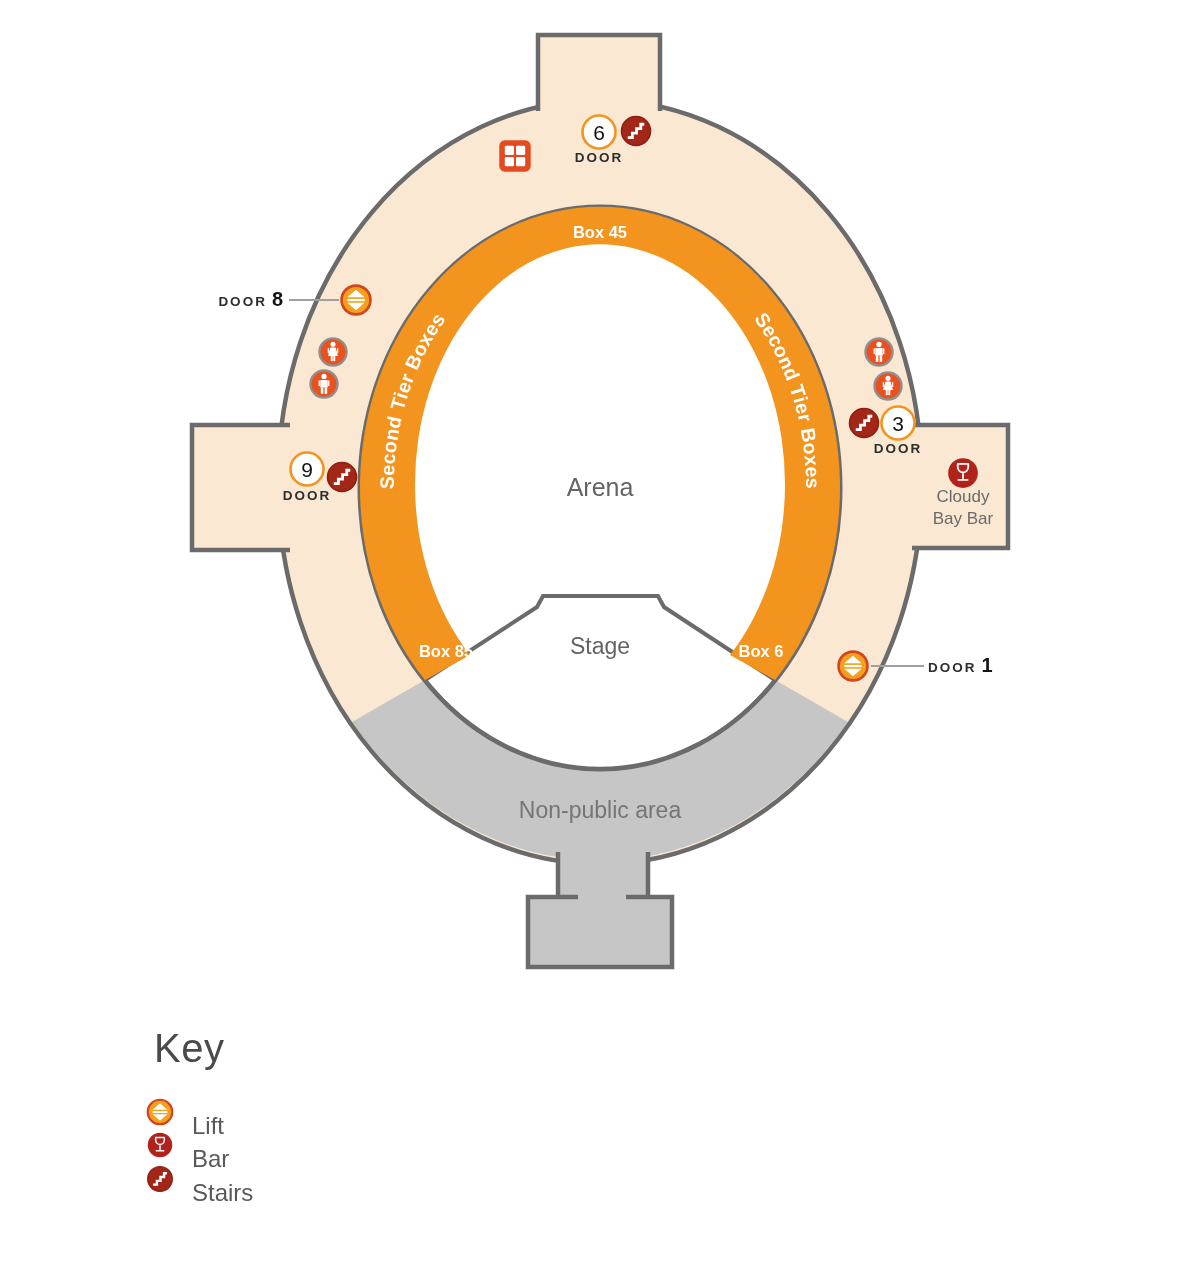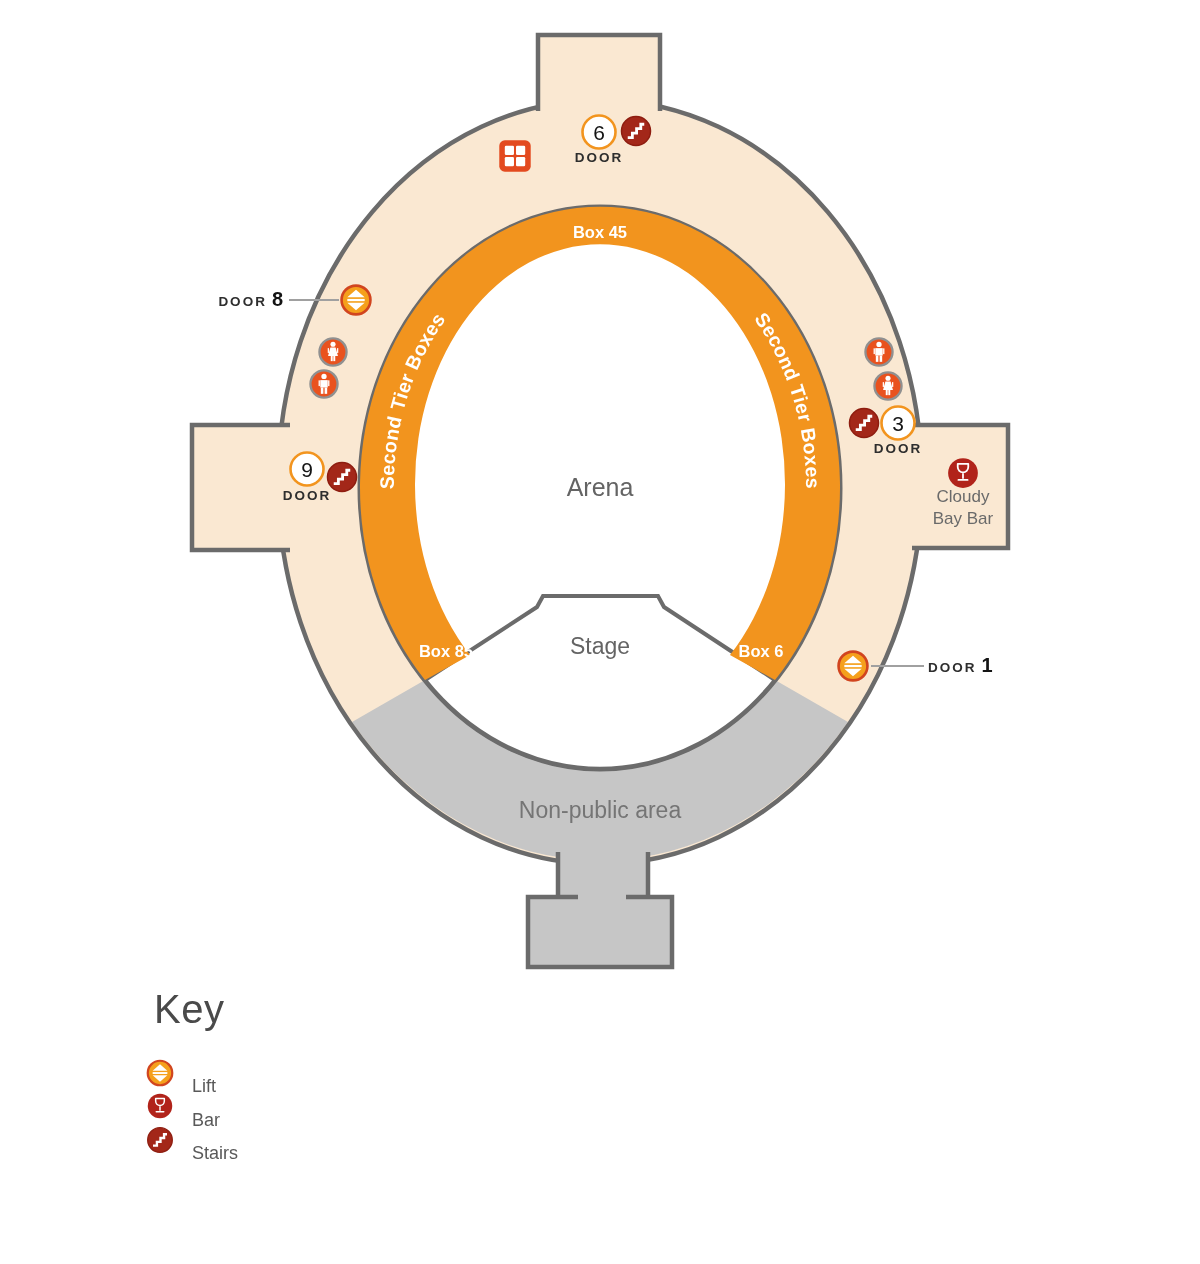--- a/index.html
+++ b/index.html
@@ -20,26 +20,26 @@
   .lbl-sm{fill:var(--label-gray);font-size:23px;}
   .lbl-np{fill:#757575;font-size:23px;}
   .box-label{fill:#fff;font-size:16.5px;font-weight:700;}
   .tier-text{fill:#fff;font-size:19.5px;font-weight:700;letter-spacing:.6px;}
   .door-word{fill:var(--door-text);font-size:13.5px;font-weight:700;letter-spacing:2px;}
   .door-num{fill:#141414;font-size:21px;font-weight:400;}
   .callout-num{fill:#141414;font-size:20px;font-weight:700;}
   .bar-name{fill:#6A6A6A;font-size:17px;}
 
   
-  .key{position:absolute;left:146px;top:985px;}
+  .key{position:absolute;left:146px;top:1024px;}
   .key-title{font-size:40px;color:#4A4A4A;font-weight:300;margin:0 0 23px 8px;
              letter-spacing:.5px;line-height:1.2;}
   .key-row{display:flex;align-items:center;height:33.6px;gap:18px;}
   .key-icon{width:28px;height:28px;flex:0 0 auto;}
-  .key-label{font-size:18px;color:#595959;margin-top:28px;}
+  .key-label{font-size:24px;color:#595959;margin-top:28px;}
 </style>
 </head>
 <body>
 
 <div class="page">
 
 <svg class="map-svg" width="1200" height="1264" viewBox="0 0 1200 1264">
 
   <defs>
     <symbol id="sym-lift" viewBox="0 0 40 40">

